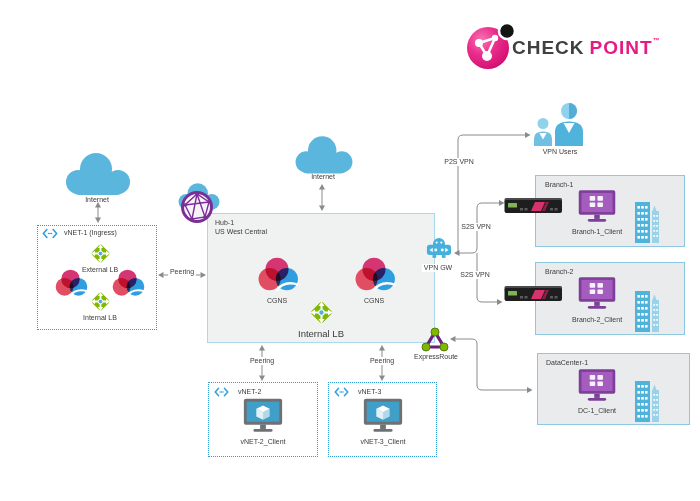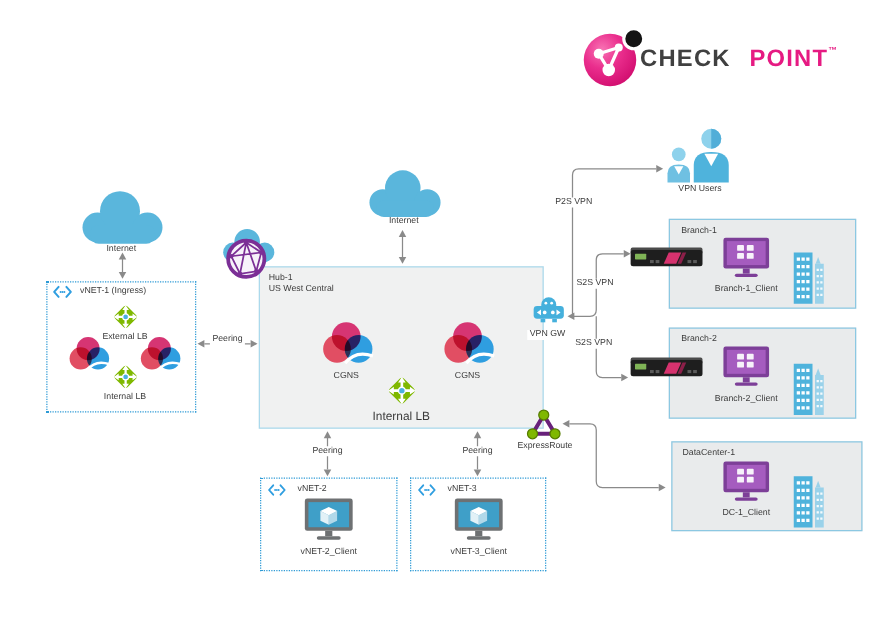--- a/index.html
+++ b/index.html
@@ -14,21 +14,21 @@
   .lbl.big{font-size:9.5px;line-height:11px;}
   .box-title{position:absolute;font-size:7px;line-height:8.5px;color:#3b3b3b;white-space:nowrap;}
   
   .dashed{position:absolute;border:1px dotted #2e9bd6;background:#fff;box-sizing:border-box;}
   .hubbox{position:absolute;background:#f0f1f1;border:1px solid #abd9ec;box-sizing:border-box;}
   .site{position:absolute;background:#e9ebec;border:1px solid #8cc8e2;box-sizing:border-box;}
   
   .logo-text{position:absolute;left:512px;top:37px;font-size:19px;font-weight:bold;
              letter-spacing:1px;white-space:nowrap;}
   .logo-text .w1{color:#404040;}
-  .logo-text .w2{color:#e61a82;margin-left:15px;}
+  .logo-text .w2{color:#e61a82;margin-left:5px;}
   .logo-text .tm{font-size:7px;color:#e61a82;vertical-align:top;letter-spacing:0;}
   .wires{position:absolute;left:0;top:0;pointer-events:none;}
 </style>
 </head>
 <body>
 
 <div class="canvas">
 
   <svg width="0" height="0" style="position:absolute" aria-hidden="true">
     <defs>

